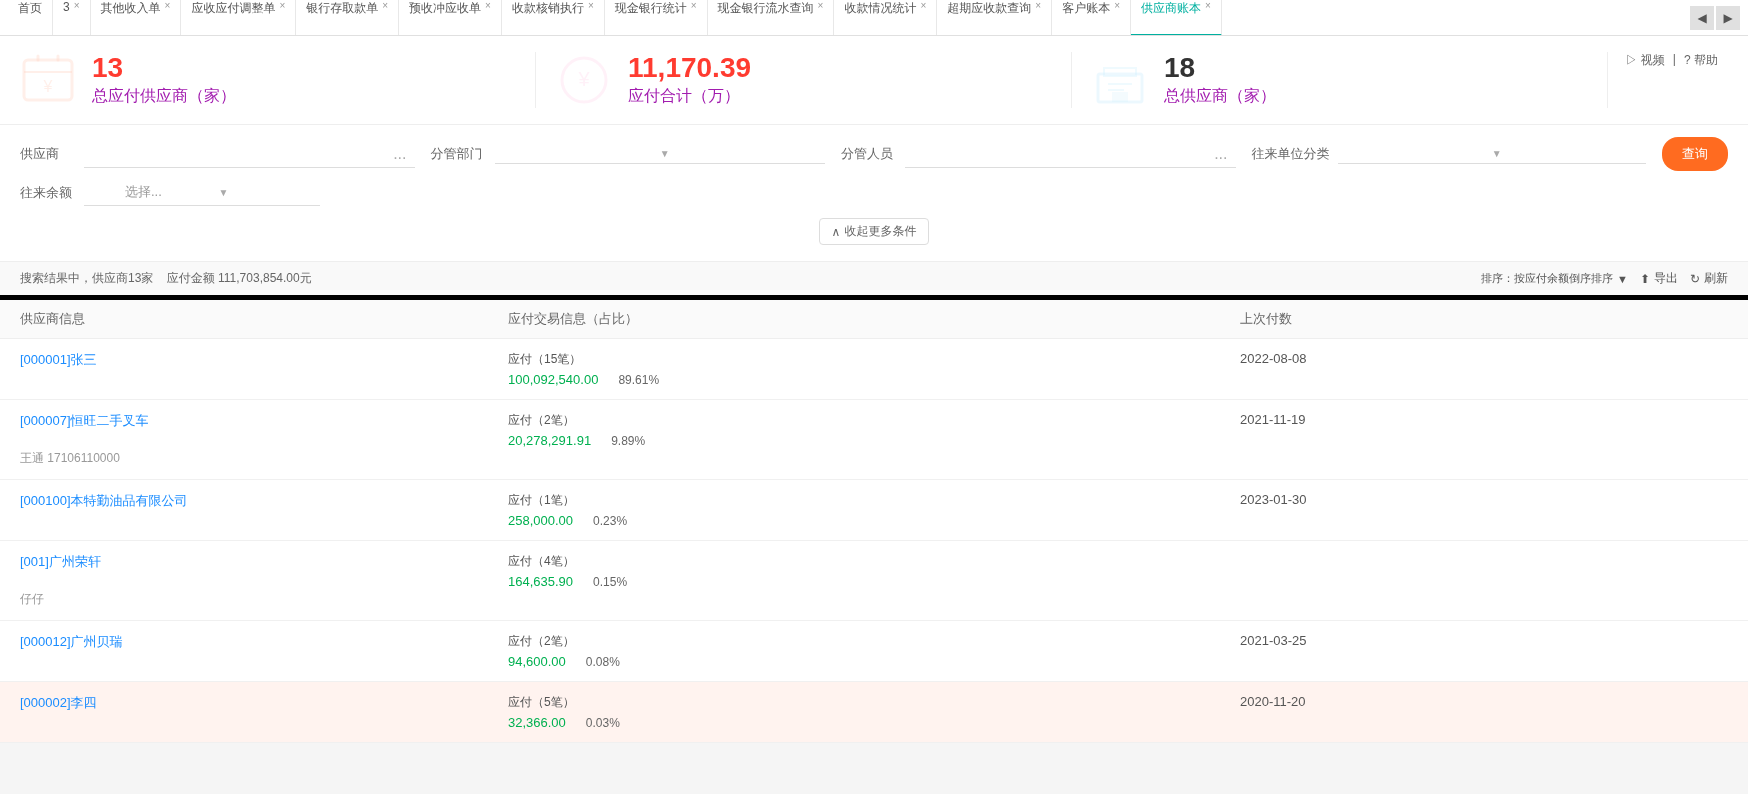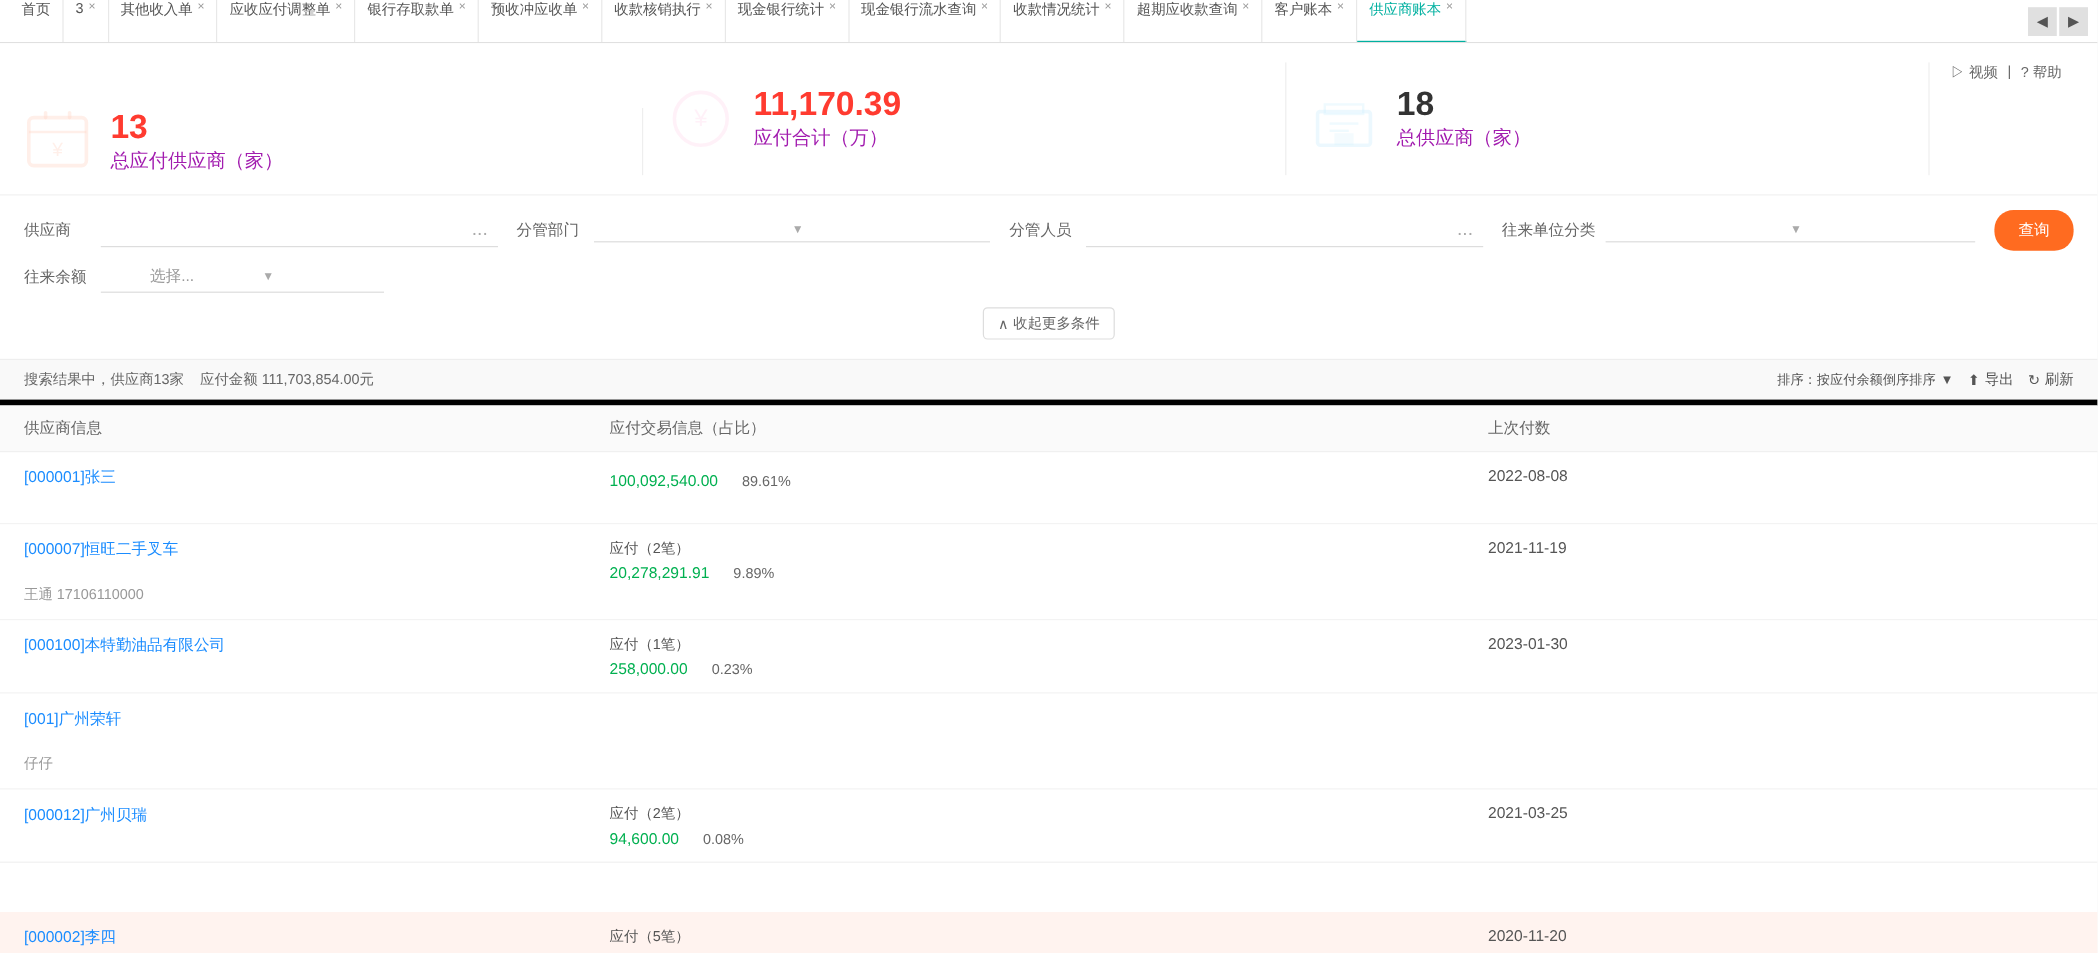--- a/index.html
+++ b/index.html
@@ -54,21 +54,21 @@
       border-bottom: 1px solid #eee;
     }
     .summary-item {
       display: flex;
       align-items: center;
       gap: 16px;
       flex: 1;
       border-right: 1px solid #eee;
       padding: 0 20px;
     }
-    .summary-item:first-child { padding-left: 0; margin-top: 38px; }
+    .summary-item:first-child { padding-left: 0; }
     .summary-item:last-child { border-right: none; }
     .summary-icon {
       width: 56px; height: 56px;
       display: flex; align-items: center; justify-content: center;
       font-size: 36px;
       opacity: 0.3;
     }
     .summary-icon.orange { color: #ff6b35; }
     .summary-icon.pink { color: #ff69b4; }
     .summary-icon.blue { color: #4fc3f7; }
@@ -222,21 +222,21 @@
     .col-last-payment { flex: 2; }
 
     .table-row {
       display: flex;
       padding: 12px 20px;
       border-bottom: 1px solid #f0f0f0;
       align-items: flex-start;
       background: #fff;
       min-height: 60px;
     }
-    .table-row.highlighted { background: #fff3ef; margin-top: 41px; }
+    .table-row.highlighted { background: #fff3ef; }
 
     .supplier-link {
       color: #1a8cff;
       text-decoration: none;
       cursor: pointer;
       font-size: 13px;
     }
     .supplier-sub { color: #999; font-size: 12px; margin-top: 20px; }
 
     .tx-label { color: #555; font-size: 12px; }
@@ -465,20 +465,21 @@
     <div class="col-last-payment">上次付数</div>
   </div>
 
   <div id="table-body">
       <div class="table-row">
       <div class="col-supplier">
         <a class="supplier-link">[000001]张三</a>
         
       </div>
       <div class="col-transaction">
+        <div class="tx-label">应付（15笔）</div>
         <div class="tx-row">
           <a class="tx-amount">100,092,540.00</a>
           <span class="tx-percent">89.61%</span>
         </div>
       </div>
       <div class="col-last-payment">
         <span class="last-pay-date">2022-08-08</span>
       </div>
     </div>
       <div class="table-row">
@@ -511,20 +512,27 @@
       </div>
       <div class="col-last-payment">
         <span class="last-pay-date">2023-01-30</span>
       </div>
     </div>
       <div class="table-row">
       <div class="col-supplier">
         <a class="supplier-link">[001]广州荣轩</a>
         <div class="supplier-sub">仔仔</div>
       </div>
+      <div class="col-transaction">
+        <div class="tx-label">应付（4笔）</div>
+        <div class="tx-row">
+          <a class="tx-amount">164,635.90</a>
+          <span class="tx-percent">0.15%</span>
+        </div>
+      </div>
       <div class="col-last-payment">
         <span class="last-pay-date"></span>
       </div>
     </div>
       <div class="table-row">
       <div class="col-supplier">
         <a class="supplier-link">[000012]广州贝瑞</a>
         
       </div>
       <div class="col-transaction">

